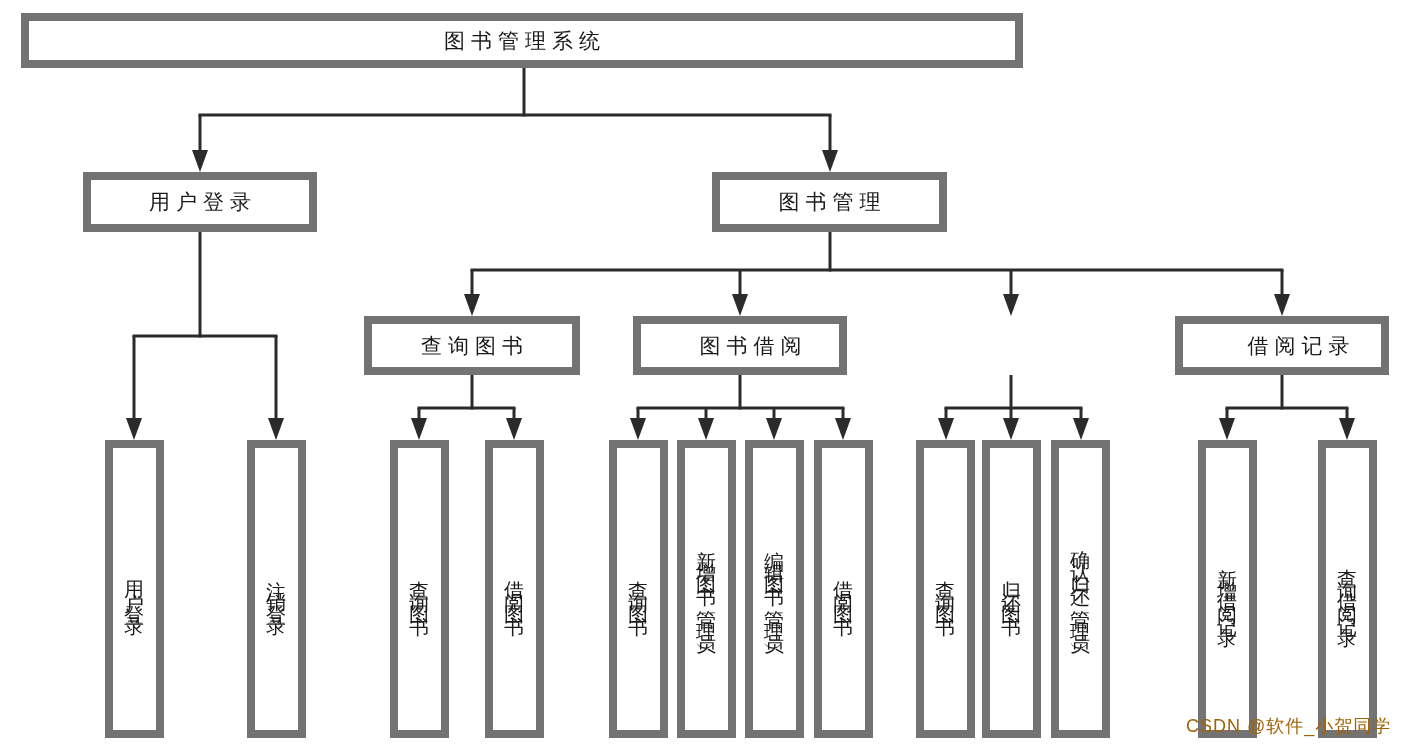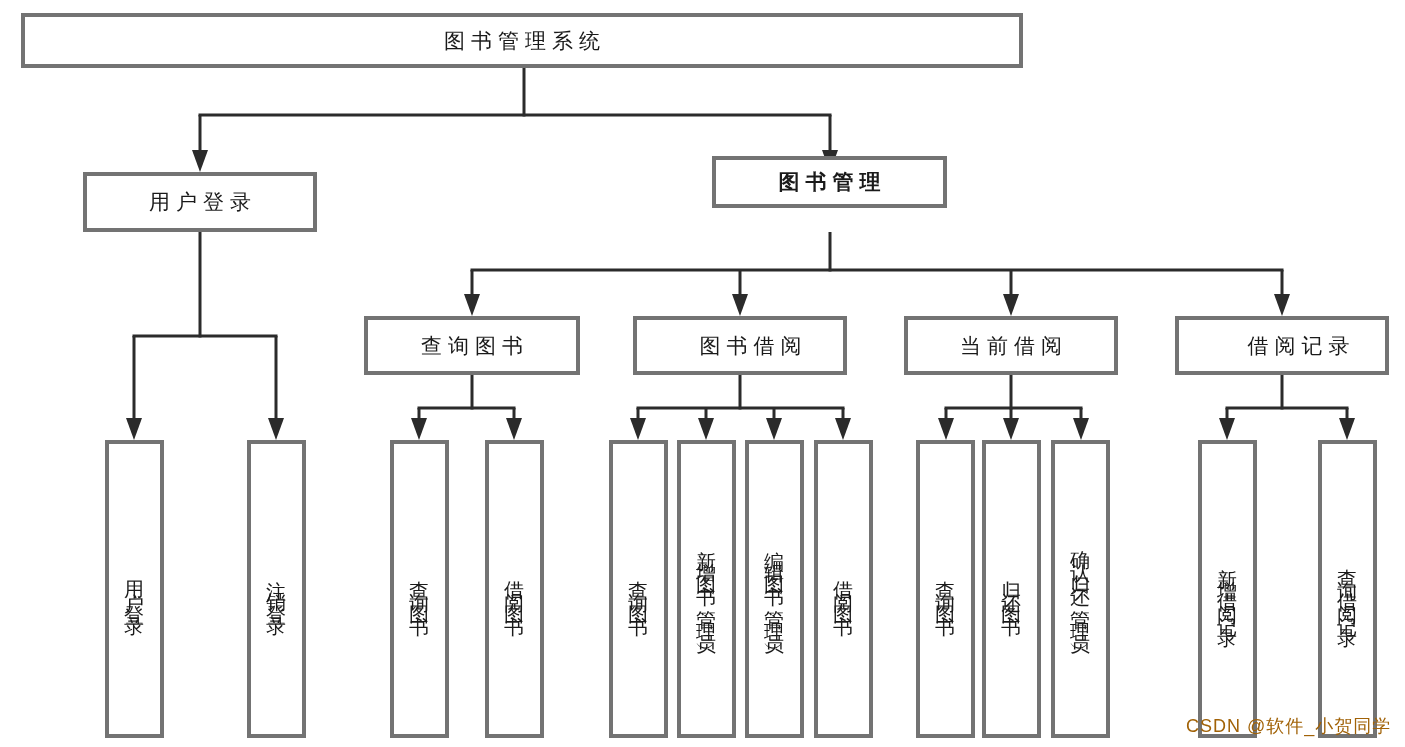--- a/index.html
+++ b/index.html
@@ -2,21 +2,21 @@
 <html><head>
 <meta charset="utf-8">
 <style>
   html,body{margin:0;padding:0;background:#ffffff;}
   body{font-family:"Liberation Sans","DejaVu Sans",sans-serif;}
   .canvas{
     position:relative;width:1405px;height:747px;background:#ffffff;overflow:hidden;
   }
   .connectors{position:absolute;left:0;top:0;width:1405px;height:747px;}
   .node{
-    position:absolute;background:#ffffff;border:4px solid #737373;box-sizing:border-box;
+    position:absolute;background:#ffffff;border:8px solid #737373;box-sizing:border-box;
     display:flex;align-items:center;justify-content:center;
     color:#1a1a1a;font-size:21px;letter-spacing:6px;text-indent:6px;white-space:nowrap;
   }
   .vnode{
     writing-mode:vertical-rl;text-orientation:mixed;
     top:440px;width:59px;height:298px;
     font-size:20px;letter-spacing:12px;text-indent:0;white-space:normal;
     line-height:1;
   }
   .watermark{
@@ -94,25 +94,24 @@
       <polygon points="1003,418 1019,418 1011,440"></polygon>
       <polygon points="1073,418 1089,418 1081,440"></polygon>
       <polygon points="1219,418 1235,418 1227,440"></polygon>
       <polygon points="1339,418 1355,418 1347,440"></polygon>
     </g>
   </svg>
 
   <div class="node" style="left:21px;top:13px;width:1002px;height:55px;">图书管理系统</div>
 
   <div class="node" style="left:83px;top:172px;width:234px;height:60px;">用户登录</div>
-  <div class="node" style="left:712px;top:156px;width:235px;height:52px;font-weight:bold;">图书管理</div>
+  <div class="node" style="left:712px;top:172px;width:235px;height:60px;">图书管理</div>
 
   <div class="node" style="left:364px;top:316px;width:216px;height:59px;">查询图书</div>
   <div class="node" style="left:633px;top:316px;width:214px;height:59px;padding-left:21px;">图书借阅</div>
-  <div class="node" style="left:904px;top:316px;width:214px;height:59px;">当前借阅</div>
   <div class="node" style="left:1175px;top:316px;width:214px;height:59px;padding-left:33px;">借阅记录</div>
 
   <div class="node vnode" style="left:105px;">用户登录</div>
   <div class="node vnode" style="left:247px;">注销登录</div>
 
   <div class="node vnode" style="left:390px;">查询图书</div>
   <div class="node vnode" style="left:485px;">借阅图书</div>
 
   <div class="node vnode" style="left:609px;">查询图书</div>
   <div class="node vnode" style="left:677px;">新增图书（管理员）</div>

